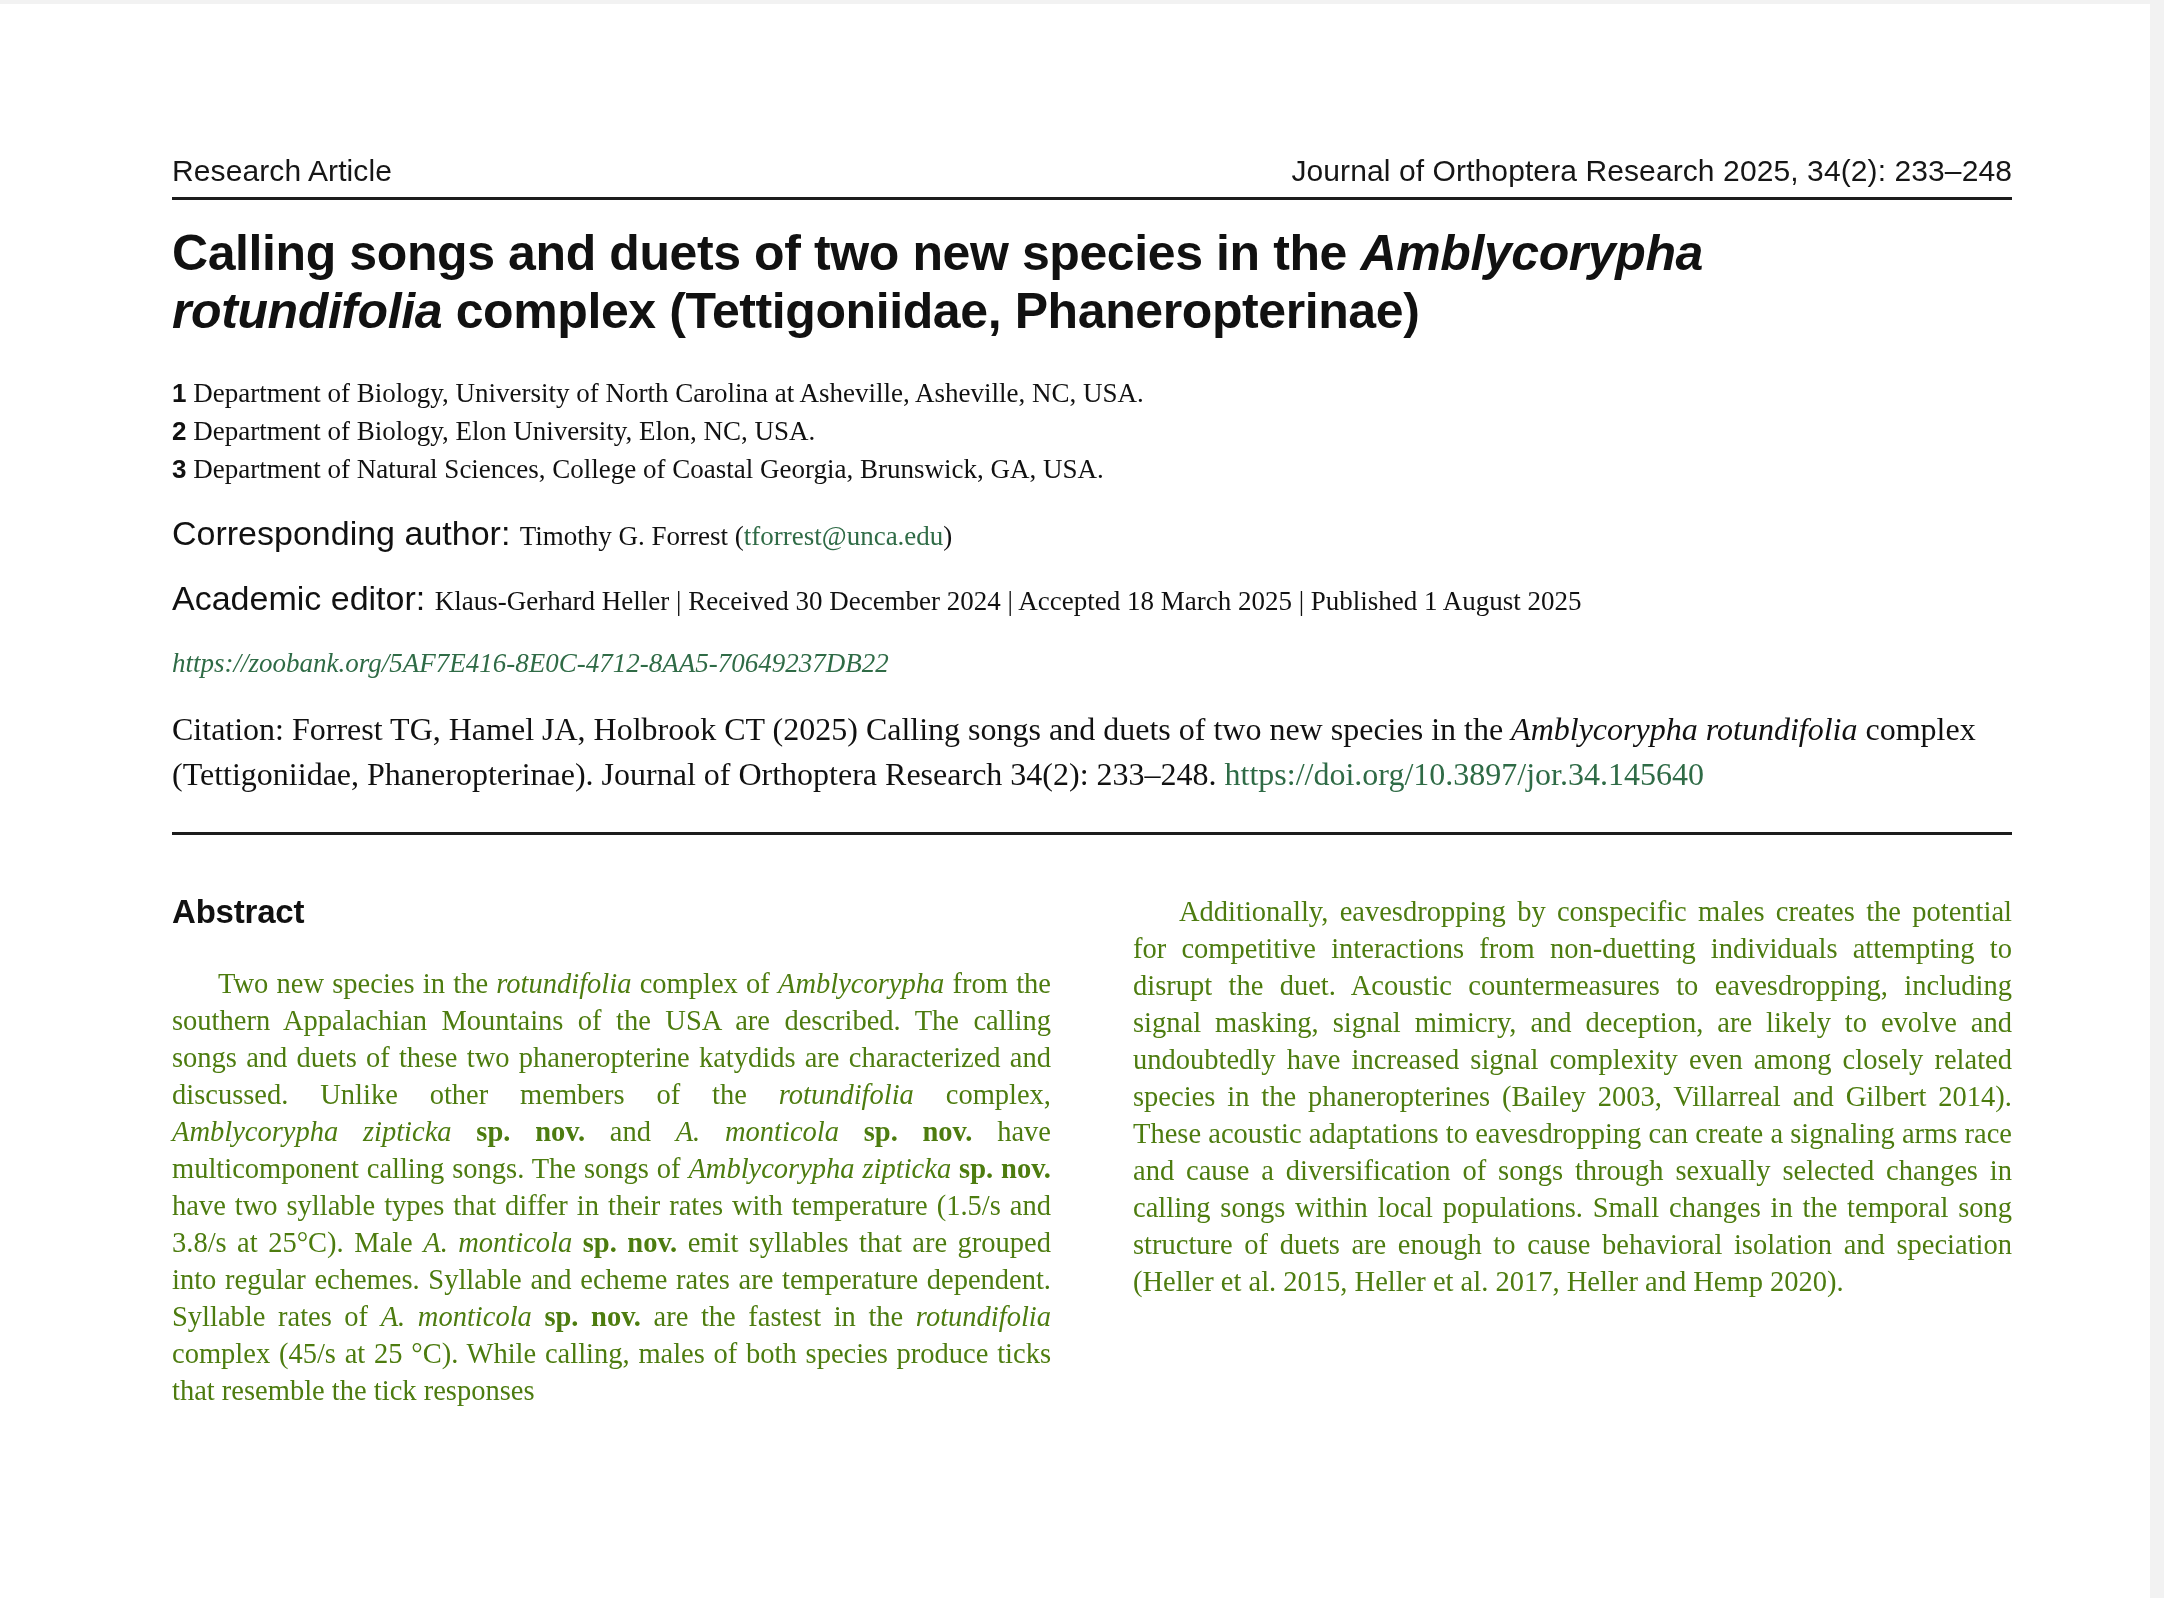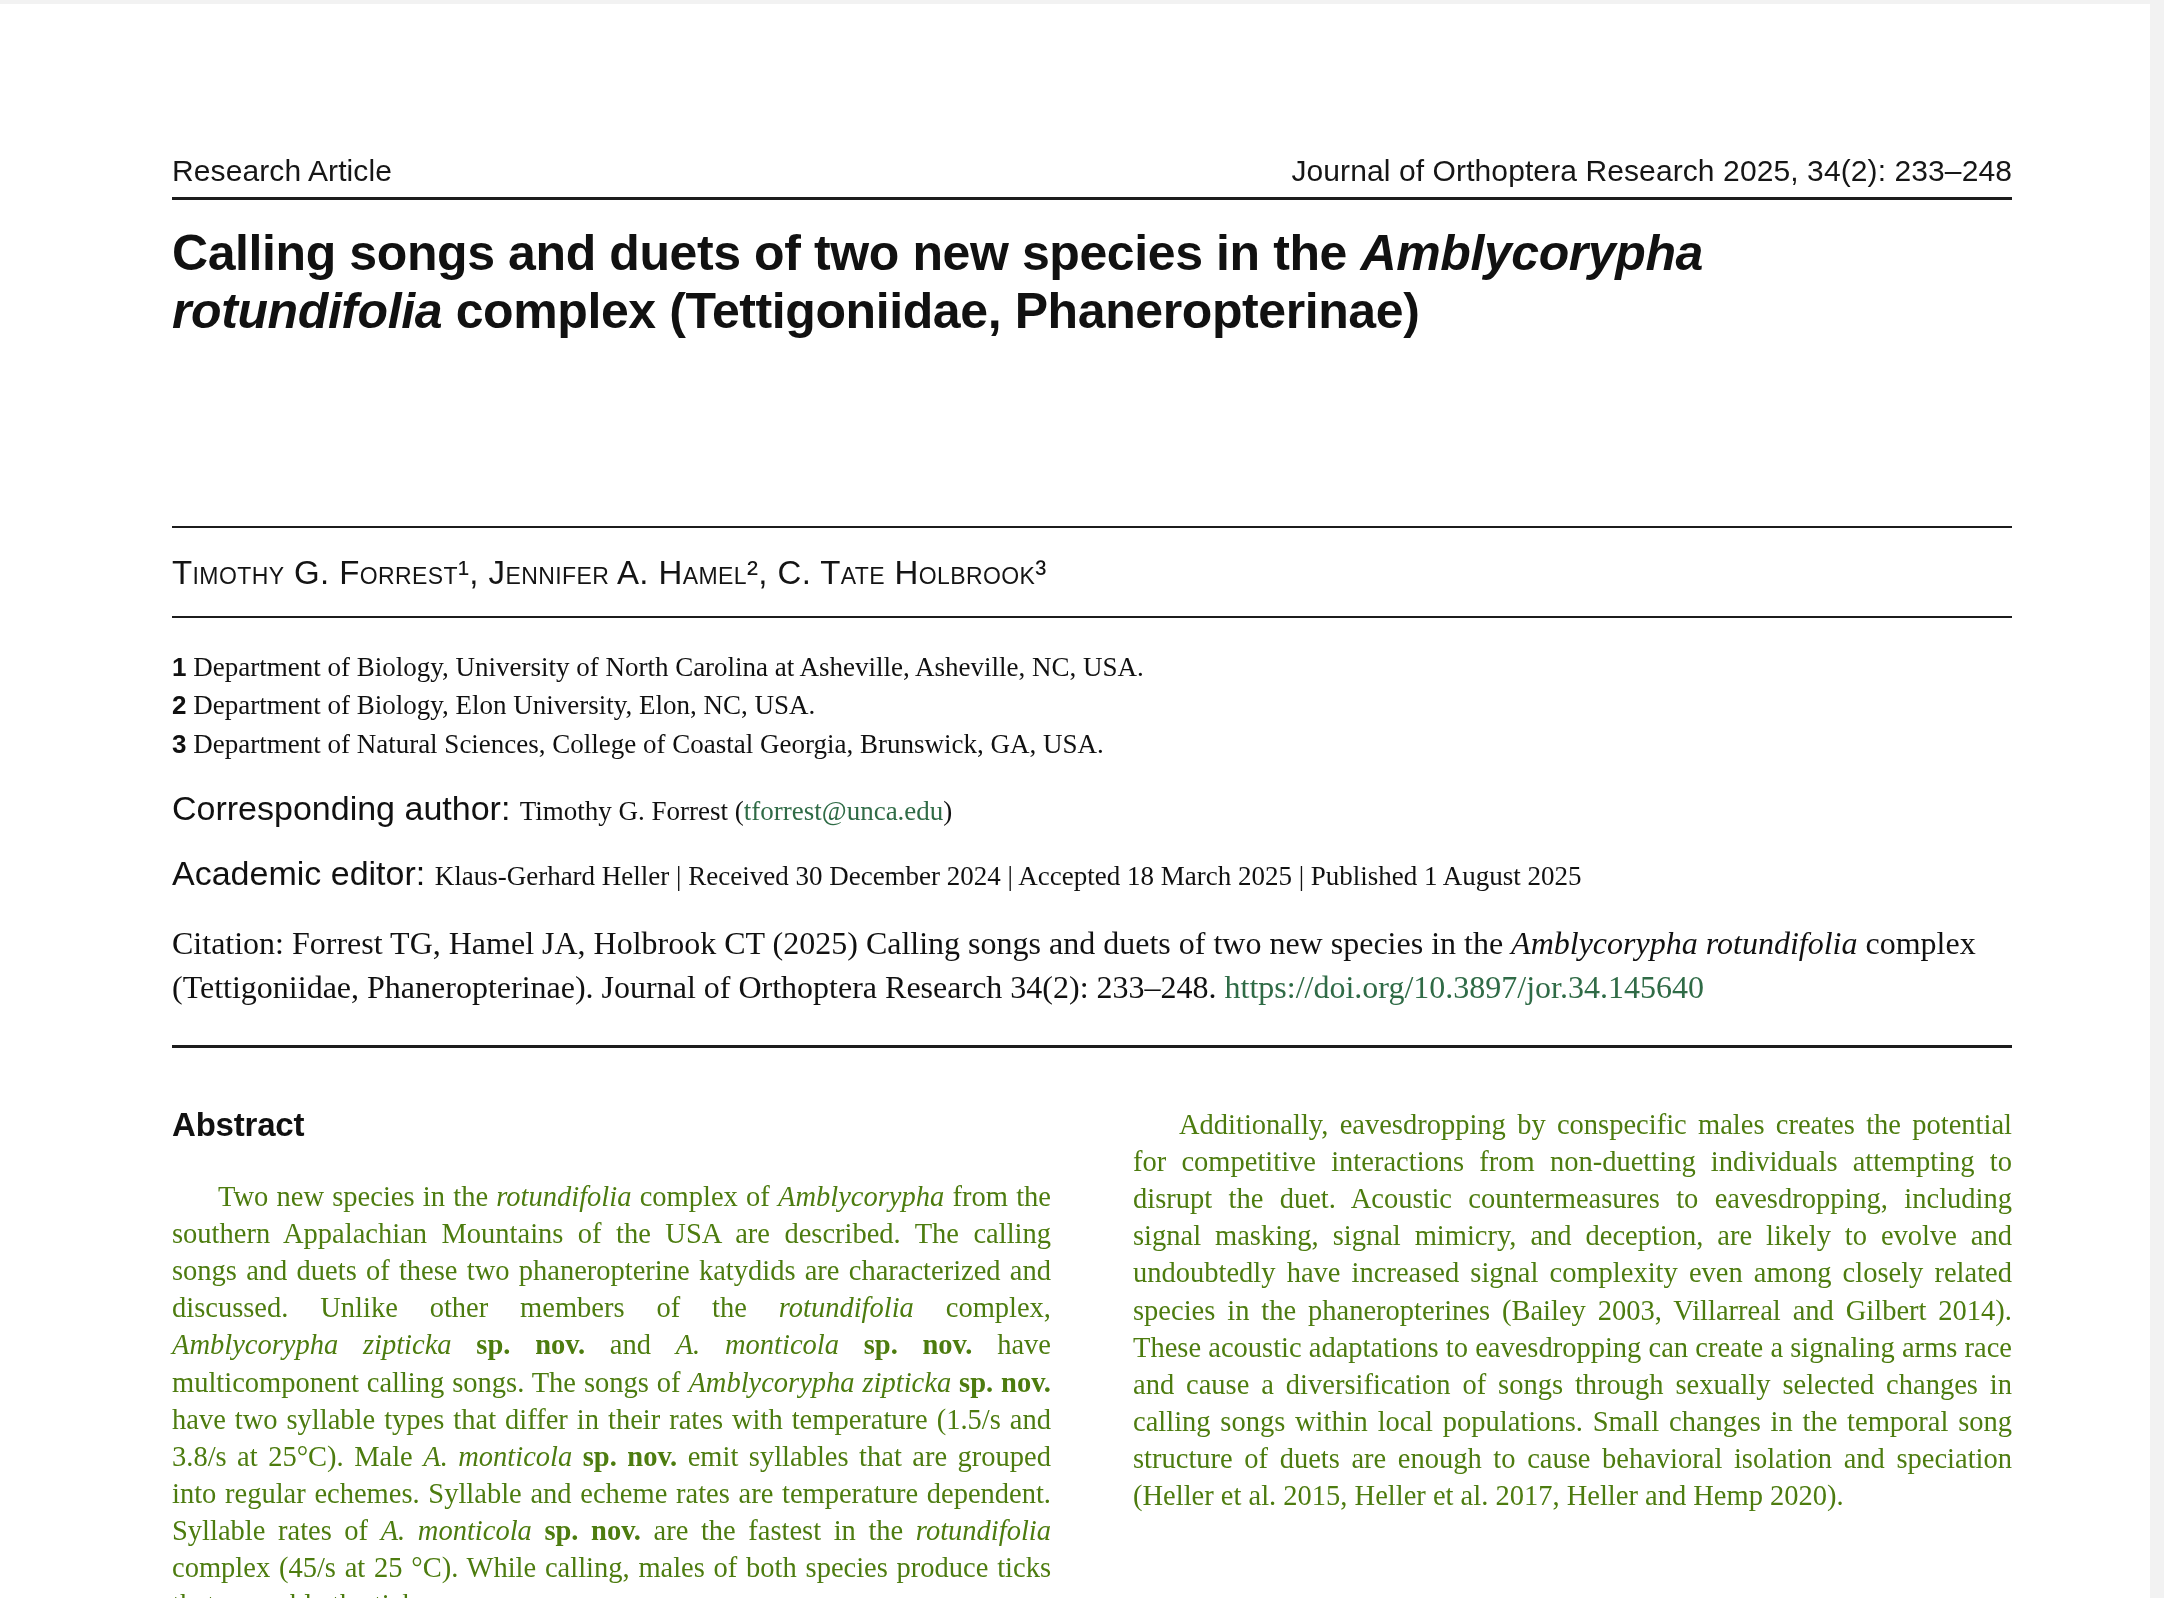--- a/index.html
+++ b/index.html
@@ -168,45 +168,41 @@
   <div class="content">
 
     <div class="runhead">
       <span>Research Article</span>
       <span class="runhead-right">Journal of Orthoptera Research 2025, 34(2): 233–248</span>
     </div>
     <hr class="rule-head">
 
     <h1 class="title"><span>Calling songs and duets of two new species in the </span><i>Amblycorypha</i><span> </span><i>rotundifolia</i><span> complex (Tettigoniidae, Phaneropterinae)</span></h1>
 
-    <div class="authors-block">
-      <hr class="rule-thin">
-      <div class="authors">Timothy G. Forrest¹, Jennifer A. Hamel², C. Tate Holbrook³</div>
-      <hr class="rule-thin">
-    </div>
 
     <div class="meta">
 
       <div class="affil">
         <span class="num">1</span>
         <span>Department of Biology, University of North Carolina at Asheville, Asheville, NC, USA.</span>
       </div>
       <div class="affil">
         <span class="num">2</span>
         <span>Department of Biology, Elon University, Elon, NC, USA.</span>
       </div>
       <div class="affil">
         <span class="num">3</span>
         <span>Department of Natural Sciences, College of Coastal Georgia, Brunswick, GA, USA.</span>
       </div>
 
       <div class="corr"><span class="lead">Corresponding author: </span><span>Timothy G. Forrest (</span><a class="green" href="#" style="text-decoration:none">tforrest@unca.edu</a><span>)</span></div>
 
       <div class="ed"><span class="lead">Academic editor: </span><span>Klaus-Gerhard Heller | Received 30 December 2024 | Accepted 18 March 2025 | Published 1 August 2025</span></div>
 
+      <div class="zoobank"><a class="green" href="#" style="text-decoration:none;color:#2f6b46">https://zoobank.org/5AF7E416-8E0C-4712-8AA5-70649237DB22</a></div>
 
       <div class="citation"><span>Citation: Forrest TG, Hamel JA, Holbrook CT (2025) Calling songs and duets of two new species in the </span><i>Amblycorypha rotundifolia</i><span> complex (Tettigoniidae, Phaneropterinae). Journal of Orthoptera Research 34(2): 233–248. </span><a class="green" href="#" style="text-decoration:none">https://doi.org/10.3897/jor.34.145640</a></div>
 
       <hr class="rule-cite">
     </div>
 
     <div class="cols">
 
       <div class="col">
         <h2 class="h-abstract">Abstract</h2>

